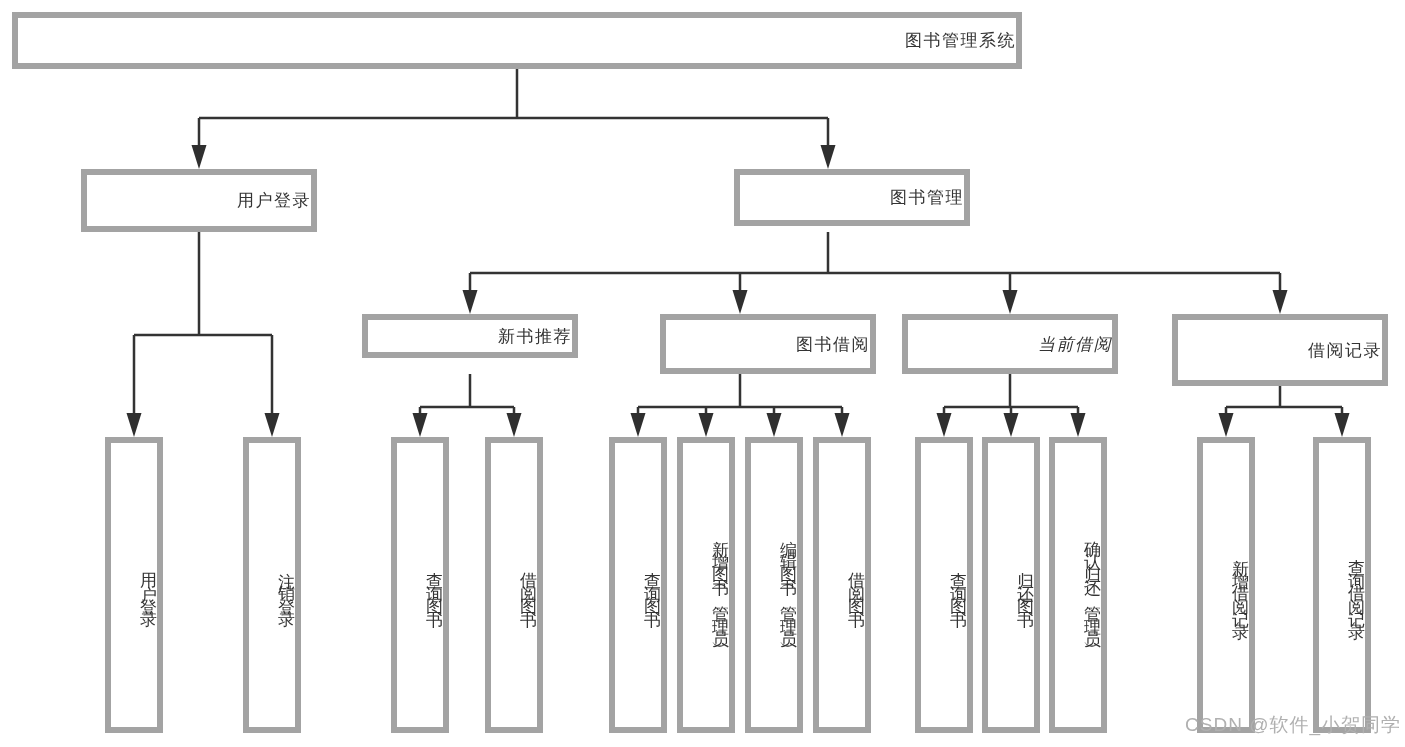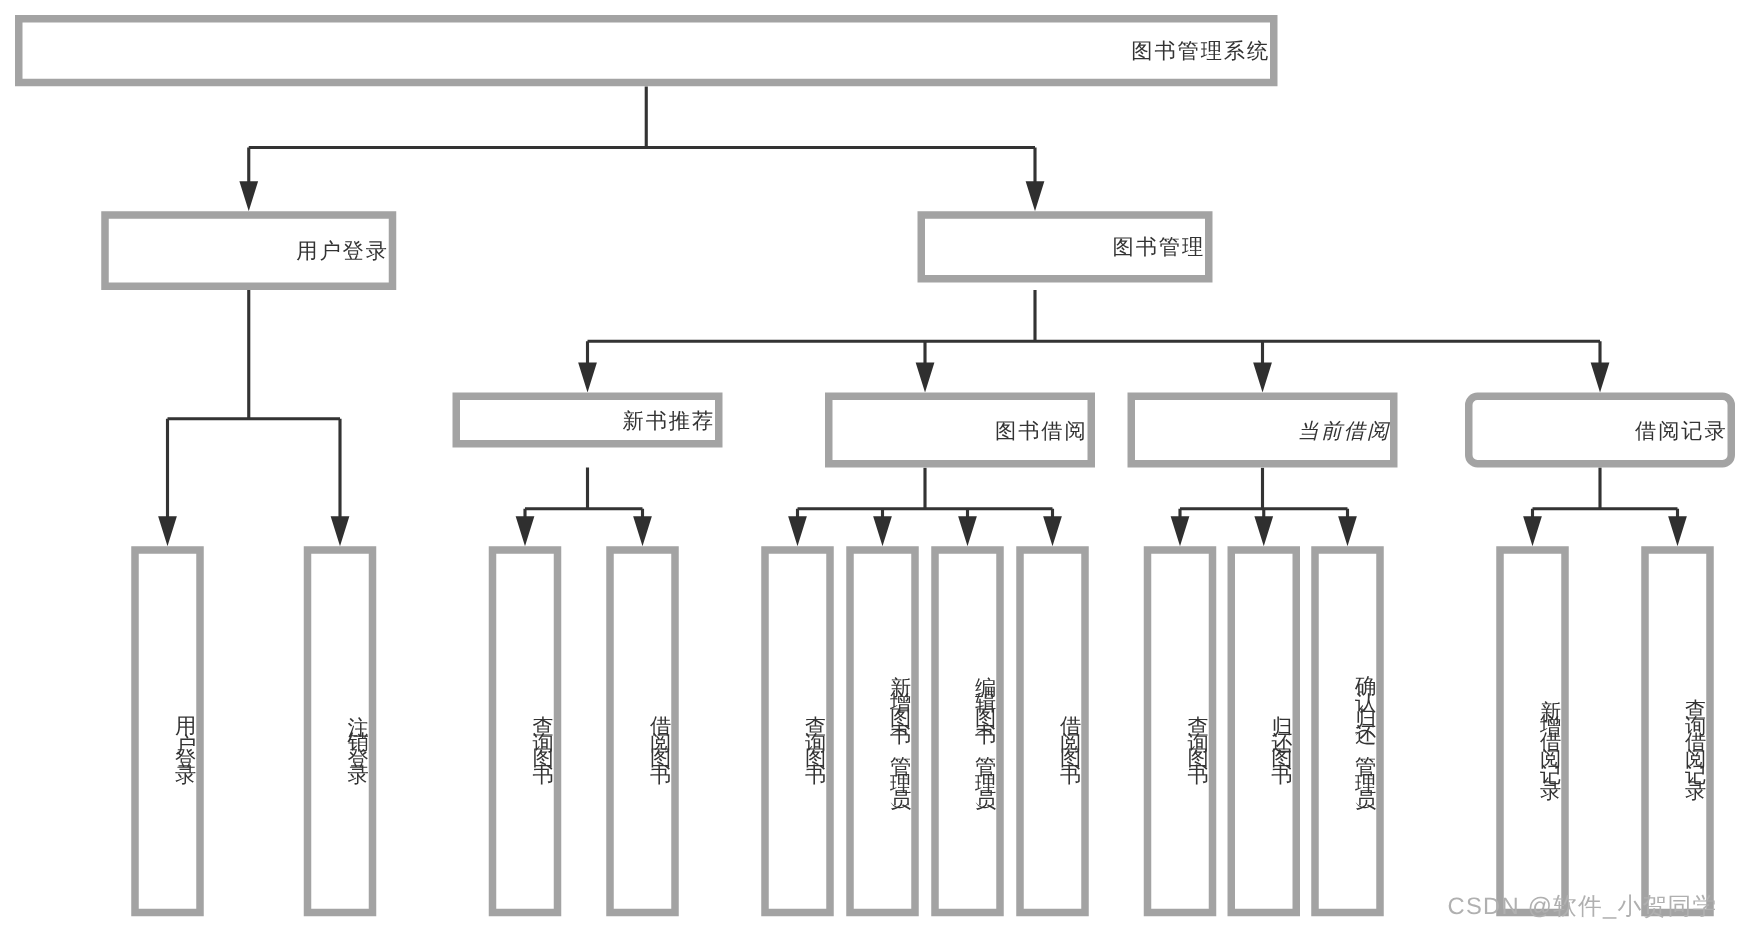--- a/index.html
+++ b/index.html
@@ -45,39 +45,39 @@
   }
   
   #b-root   { left: 12px;   top: 12px;  width: 1010px; height: 57px; }
   
   #b-user   { left: 81px;   top: 169px; width: 236px;  height: 63px; }
   #b-mgmt   { left: 734px;  top: 169px; width: 236px;  height: 57px; }
   
   #b-newrec { left: 362px;  top: 314px; width: 216px;  height: 44px; }
   #b-borrow { left: 632px;  top: 314px; width: 216px;  height: 60px; margin-left: 28px; }
   #b-current{ left: 902px;  top: 314px; width: 216px;  height: 60px; font-style: italic; }
-  #b-record { left: 1172px; top: 314px; width: 216px;  height: 60px; border-radius: 10px; }
+  #b-record { left: 1172px; top: 314px; width: 216px;  height: 72px; }
   
   .v-box { top: 437px; width: 58px; height: 296px; }
   #l-login    { left: 105px; }
   #l-logout   { left: 243px; }
   #l-nr-query { left: 391px; }
   #l-nr-borrow{ left: 485px; }
   #l-bw-query { left: 609px; }
   #l-bw-add   { left: 677px; }
   #l-bw-edit  { left: 745px; }
   #l-bw-borrow{ left: 813px; }
   #l-cu-query { left: 915px; }
   #l-cu-return{ left: 982px; }
   #l-cu-confirm{ left: 1049px; }
   #l-rc-add   { left: 1197px; }
   #l-rc-query { left: 1313px; }
   #watermark {
     position: absolute;
-    right: 31px;
+    right: 4px;
     top: 712px;
     font-size: 19px;
     color: #b0b0b0;
     letter-spacing: 1px;
     z-index: 5;
     white-space: nowrap;
   }
 </style>
 </head>
 <body>

